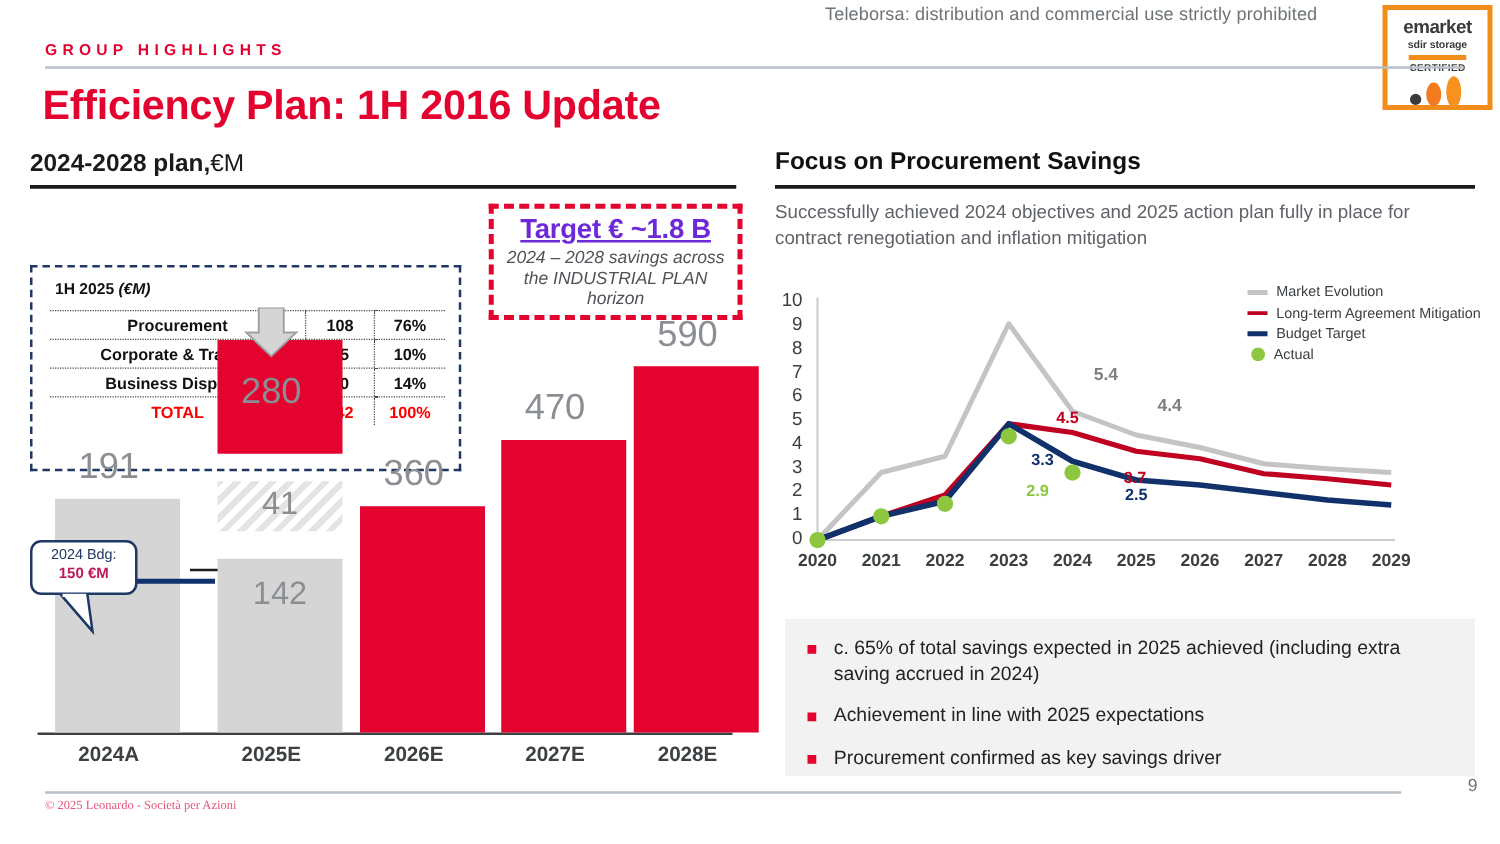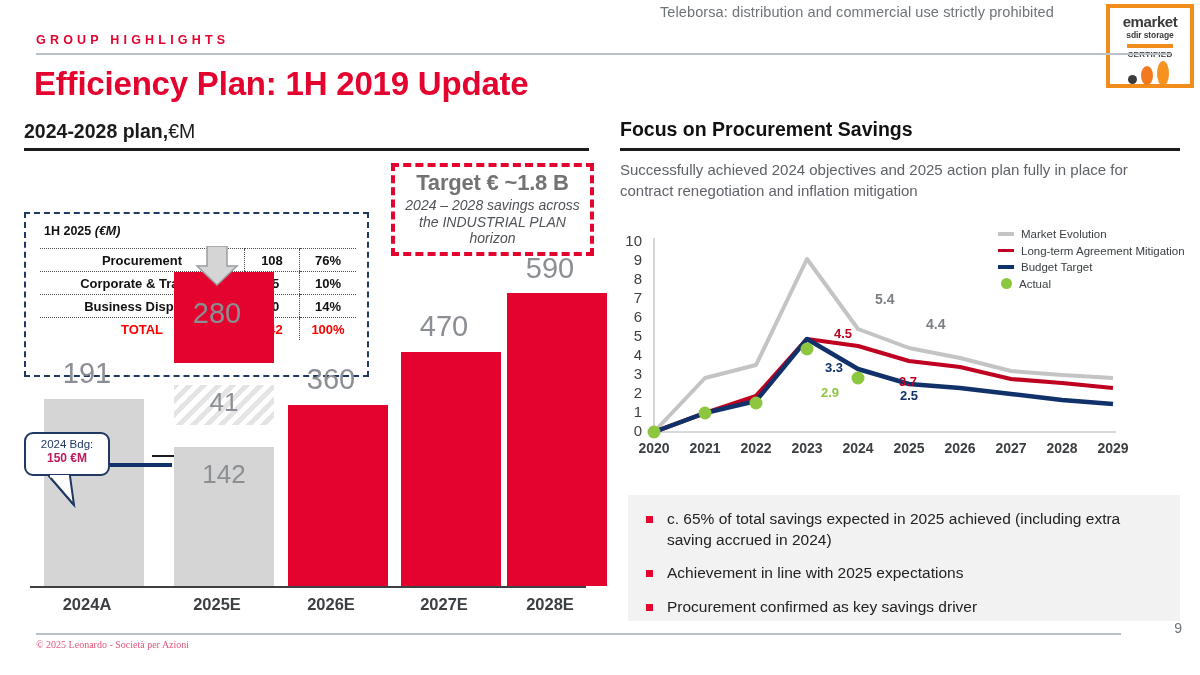--- a/index.html
+++ b/index.html
@@ -63,21 +63,21 @@
   table.kv td.num{text-align:center;width:54px;border-left:1.6px dotted #4a4a4a;}
   table.kv td.pct{text-align:center;width:56px;border-left:1.6px dotted #4a4a4a;}
   table.kv tr.total td{color:#ff0000;border-bottom:none;}
 
   
   .targetbox{
     position:absolute;left:391px;top:163px;width:203px;height:93px;
     border:4px dashed #e4032e;box-sizing:border-box;
     text-align:center;padding-top:3px;
   }
-  .targetbox .t1{font-size:22px;font-weight:700;color:#737373;letter-spacing:-0.2px;line-height:1.15;}
+  .targetbox .t1{font-size:22px;font-weight:700;color:#6d28d9;letter-spacing:-0.2px;line-height:1.15;text-decoration:underline;}
   .targetbox .t2{font-size:14px;color:#4f5357;font-style:italic;line-height:1.18;margin-top:2px;}
 
   
   .barchart{position:absolute;left:10px;top:280px;width:580px;height:340px;}
   .baseline{position:absolute;left:20px;bottom:32px;width:556px;height:2.5px;background:#3c4043;}
   .bargroup{position:absolute;bottom:34.5px;width:100px;}
   .bar-seg{width:100%;box-sizing:border-box;margin-top:22px;}
   .seg-grey{background:#d5d5d5;}
   .seg-red{background:#e4032e;}
   .seg-hatch{
@@ -157,21 +157,21 @@
     <div class="logo-cert">CERTIFIED</div>
     <div class="logo-dots">
       <i class="dot-dark"></i>
         <i class="dot-mid"></i>
         <i class="dot-tall"></i>
     </div>
   </div>
 
   <div class="eyebrow">GROUP HIGHLIGHTS</div>
   <div class="rule-top"></div>
-  <div class="title">Efficiency Plan: 1H 2019 Update</div>
+  <div class="title">Efficiency Plan: 1H 2016 Update</div>
 
   <div class="left-head">
     <span>2024-2028 plan,</span><span class="unit">€M</span>
   </div>
   <div class="rule-left"></div>
 
   <div class="tablecard">
     <div class="cap">
       <span>1H 2025 </span><em>(€M)</em>
     </div>
@@ -300,21 +300,21 @@
 
       <circle cx="34" cy="204" r="6.5" fill="#8dc63f"></circle>
       <circle cx="85" cy="185" r="6.5" fill="#8dc63f"></circle>
       <circle cx="136" cy="175" r="6.5" fill="#8dc63f"></circle>
       <circle cx="187" cy="121" r="6.5" fill="#8dc63f"></circle>
       <circle cx="238" cy="150" r="6.5" fill="#8dc63f"></circle>
     </svg>
 
     <div class="lc-ann grey" style="left:255px;top:63px;">5.4</div>
     <div class="lc-ann grey" style="left:306px;top:88px;">4.4</div>
-    <div class="lc-ann red" style="left:214px;top:98px;">4.5</div>
+    <div class="lc-ann red" style="left:225px;top:98px;">4.5</div>
     <div class="lc-ann red" style="left:279px;top:128px;margin-top:18px;">3.7</div>
     <div class="lc-ann blue" style="left:205px;top:132px;">3.3</div>
     <div class="lc-ann blue" style="left:280px;top:160px;">2.5</div>
     <div class="lc-ann green" style="left:201px;top:157px;">2.9</div>
 
     <div class="lc-xlab" style="left:6px;top:212px;">2020</div>
     <div class="lc-xlab" style="left:57px;top:212px;">2021</div>
     <div class="lc-xlab" style="left:108px;top:212px;">2022</div>
     <div class="lc-xlab" style="left:159px;top:212px;">2023</div>
     <div class="lc-xlab" style="left:210px;top:212px;">2024</div>

